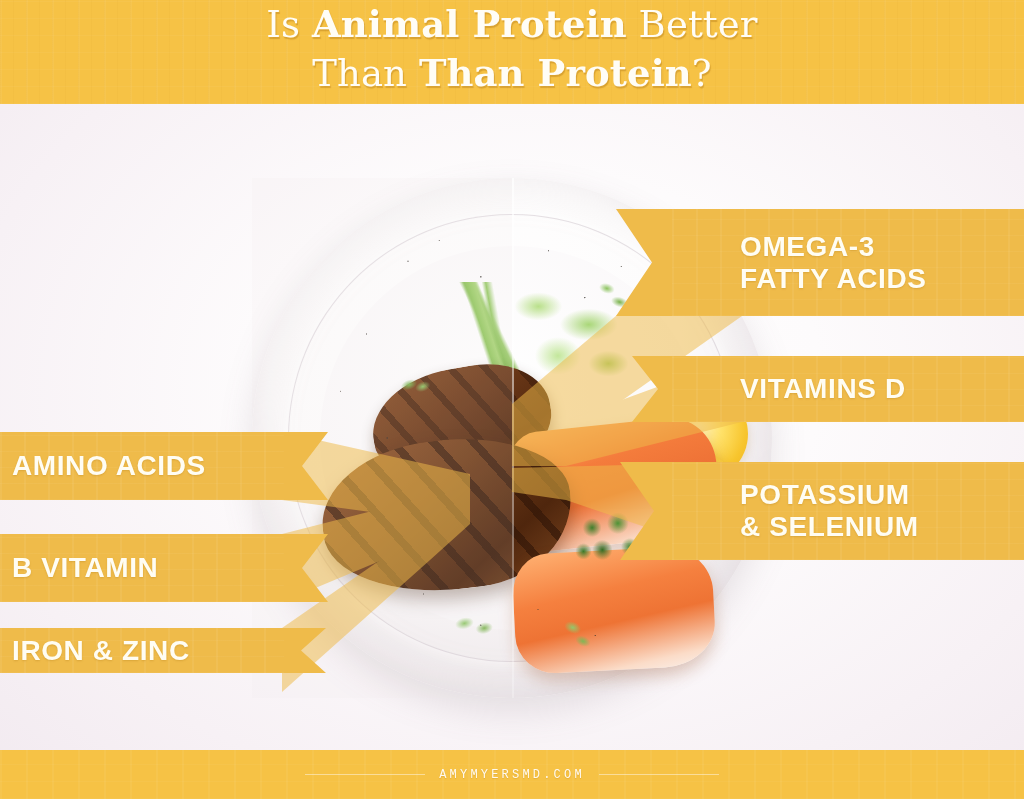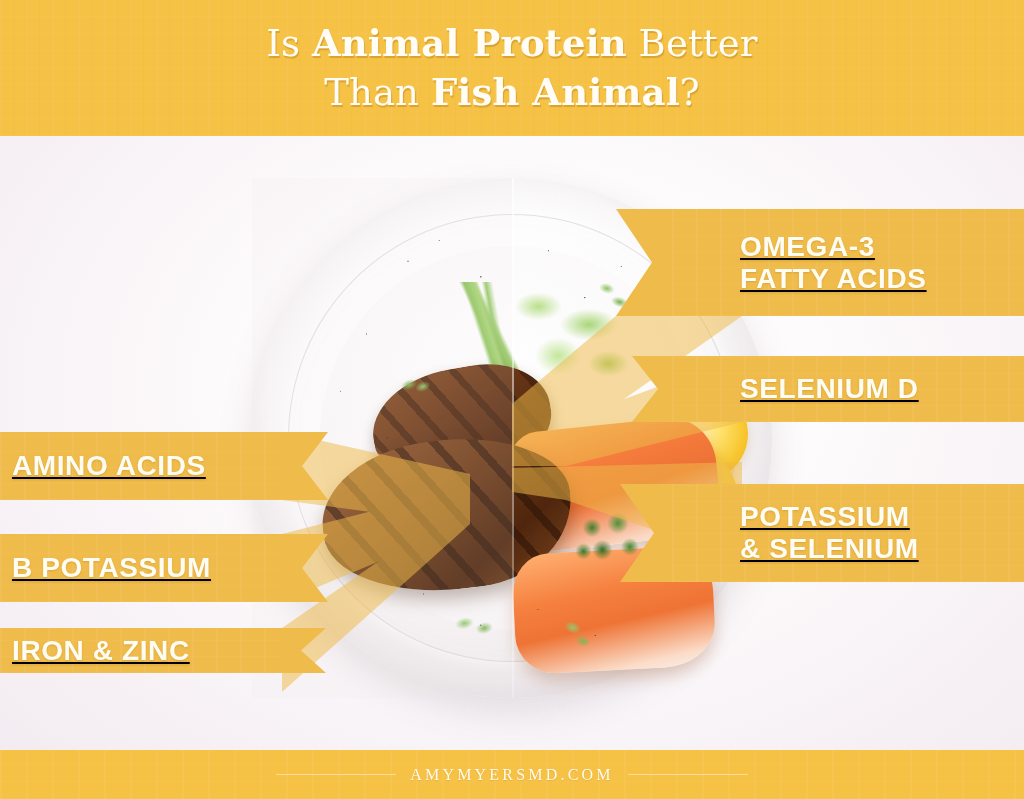--- a/index.html
+++ b/index.html
@@ -10,27 +10,27 @@
     background:#ffffff;
   }
   #page{
     position:relative; width:1024px; height:799px; overflow:hidden;
     background:
       radial-gradient(ellipse 760px 560px at 52% 48%, #ffffff 0%, #fdfbfc 38%, #f7f1f5 75%, #f2eaf0 100%);
   }
 
   
   #header{
-    position:absolute; left:0; top:0; width:1024px; height:136px;
+    position:absolute; left:0; top:0; width:1024px; height:104px;
     background-color:#f6c245;
     background-image:
       repeating-linear-gradient(90deg, rgba(255,255,255,.055) 0 2px, rgba(255,255,255,0) 2px 26px),
       repeating-linear-gradient(90deg, rgba(190,130,20,.05) 0 1px, rgba(0,0,0,0) 1px 13px),
       repeating-linear-gradient(0deg, rgba(255,255,255,.04) 0 1px, rgba(0,0,0,0) 1px 17px);
-    display:flex; flex-direction:column; align-items:center; justify-content:center;
+    display:flex; flex-direction:column; align-items:center; justify-content:flex-start;
     z-index:8;
   }
   .title-line{
     font-family:"DejaVu Serif", serif;
     color:#fffdf6;
     font-size:37px;
     letter-spacing:.1px;
     line-height:49px;
     white-space:nowrap;
     text-shadow:1px 2px 1px rgba(176,116,18,.40);
@@ -43,22 +43,22 @@
     position:absolute; left:0; top:750px; width:1024px; height:49px;
     background-color:#f6c245;
     background-image:
       repeating-linear-gradient(90deg, rgba(255,255,255,.05) 0 2px, rgba(255,255,255,0) 2px 26px),
       repeating-linear-gradient(0deg, rgba(255,255,255,.035) 0 1px, rgba(0,0,0,0) 1px 17px);
     display:flex; align-items:center; justify-content:center;
     z-index:8;
   }
   #footer .rule{ width:120px; height:1px; background:rgba(255,255,255,.45); }
   #footer .site{
-    font-family:Liberation Serif, serif;
-    color:#fffaf0; font-size:16px; letter-spacing:3.2px;
+    font-family:Liberation Mono, monospace;
+    color:#fffaf0; font-size:12px; letter-spacing:3.2px;
     margin:0 14px; white-space:nowrap;
     text-shadow:0 1px 1px rgba(180,120,20,.25);
   }
 
   
   #photo{
     position:absolute; left:252px; top:178px; width:520px; height:520px;
     z-index:3;
   }
   .plate{
@@ -204,21 +204,21 @@
     pointer-events:none;
   }
   .split-line{
     position:absolute; left:50%; top:0; width:2px; height:100%;
     background:linear-gradient(180deg, rgba(255,255,255,.7), rgba(255,255,255,.25));
     pointer-events:none;
   }
 
   
   .banner{
-    position:absolute; z-index:6; display:flex; align-items:flex-end;text-decoration:underline;
+    position:absolute; z-index:6; display:flex; align-items:flex-end;
   }
   .banner .body{
     position:relative; height:100%;
     background-color:#efbb4a;
     background-image:
       repeating-linear-gradient(90deg, rgba(255,255,255,.06) 0 2px, rgba(255,255,255,0) 2px 24px),
       repeating-linear-gradient(0deg, rgba(255,255,255,.04) 0 1px, rgba(0,0,0,0) 1px 16px);
     display:flex; align-items:center;
   }
   .banner .txt{
@@ -240,21 +240,21 @@
 </head>
 <body>
 
 <div id="page">
 
   <div id="header">
     <div class="title-line">
       <span class="l">Is </span><span class="b">Animal Protein</span><span class="l"> Better</span>
     </div>
     <div class="title-line">
-      <span class="l">Than </span><span class="b">Fish Animal</span><span class="l">?</span>
+      <span class="l">Than </span><span class="b">Than Protein</span><span class="l">?</span>
     </div>
   </div>
 
   <div id="photo">
     <div class="plate"></div>
     <div class="plate-rim"></div>
     <div class="plate-inner"></div>
 
     <div class="food scallion"></div>
     <div class="food cuke"></div>
@@ -301,46 +301,46 @@
       <span class="txt">OMEGA-3
 FATTY ACIDS</span>
     </div>
   </div>
 
   <div class="banner b-r" style="top:356px; height:66px; width:352px;">
     <svg class="tail" style="left:-40px; width:42px;" viewBox="0 0 42 66" preserveAspectRatio="none">
       <polygon points="42,0 0,0 26,33 0,66 42,66" fill="#efbb4a"></polygon>
     </svg>
     <div class="body">
-      <span class="txt">SELENIUM D</span>
-    </div>
-  </div>
-
-  <div class="banner b-r" style="top:484px; height:98px; width:352px;">
+      <span class="txt">VITAMINS D</span>
+    </div>
+  </div>
+
+  <div class="banner b-r" style="top:462px; height:98px; width:352px;">
     <svg class="tail" style="left:-52px; width:54px;" viewBox="0 0 54 98" preserveAspectRatio="none">
       <polygon points="54,0 0,0 34,49 0,98 54,98" fill="#efbb4a"></polygon>
     </svg>
     <div class="body">
       <span class="txt">POTASSIUM
 &amp; SELENIUM</span>
     </div>
   </div>
 
   <div class="banner b-l" style="top:432px; height:68px; width:284px;">
     <div class="body">
       <span class="txt">AMINO ACIDS</span>
     </div>
     <svg class="tail" style="left:284px; width:44px;" viewBox="0 0 44 68" preserveAspectRatio="none">
       <polygon points="0,0 44,0 18,34 44,68 0,68" fill="#efbb4a"></polygon>
     </svg>
   </div>
 
   <div class="banner b-l" style="top:534px; height:68px; width:284px;">
     <div class="body">
-      <span class="txt">B POTASSIUM</span>
+      <span class="txt">B VITAMIN</span>
     </div>
     <svg class="tail" style="left:284px; width:44px;" viewBox="0 0 44 68" preserveAspectRatio="none">
       <polygon points="0,0 44,0 18,34 44,68 0,68" fill="#efbb4a"></polygon>
     </svg>
   </div>
 
   <div class="banner b-l" style="top:628px; height:45px; width:284px;">
     <div class="body">
       <span class="txt">IRON &amp; ZINC</span>
     </div>

